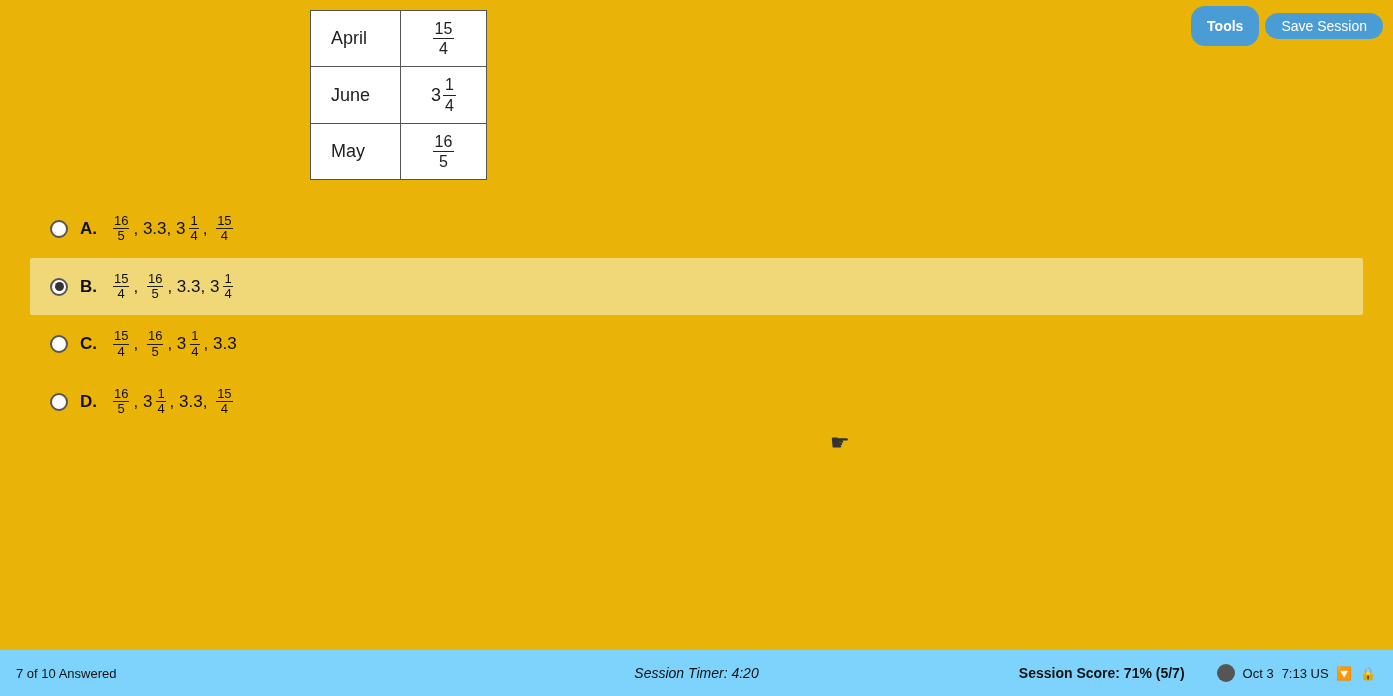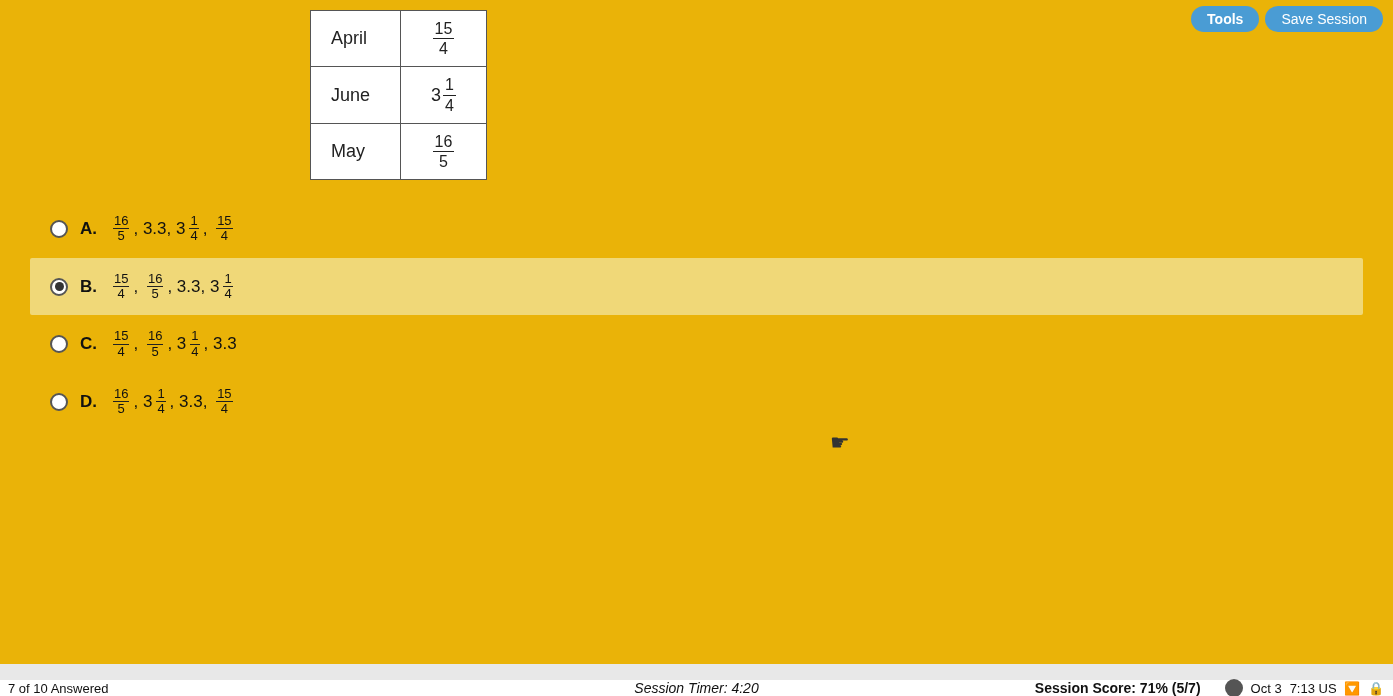--- a/index.html
+++ b/index.html
@@ -21,21 +21,21 @@
       align-items: center;
       gap: 6px;
       padding: 6px 10px;
       z-index: 10;
     }
     .btn-tools {
       background: #4a9cd4;
       color: white;
       border: none;
       border-radius: 14px;
-      padding: 5px 16px;
+      padding: 12px 16px;
       font-size: 14px;
       cursor: pointer;
       font-weight: bold;
     }
     .btn-save {
       background: #4a9cd4;
       color: white;
       border: none;
       border-radius: 14px;
       padding: 5px 16px;
@@ -149,43 +149,43 @@
       align-items: center;
       gap: 4px;
     }
 
     
     .bottom-bar {
       position: absolute;
       bottom: 0;
       left: 0;
       right: 0;
-      height: 16px;
-      background: #ffffff;
+      height: 46px;
+      background: #7dd3fc;
       display: flex;
       align-items: center;
       justify-content: space-between;
-      padding: 0 8px;
+      padding: 0 16px;
       font-size: 13px;
       color: #111;
     }
 
     .bottom-center {
       position: absolute;
       left: 50%;
       transform: translateX(-50%);
       font-style: italic;
       font-size: 14px;
       text-align: right;
     }
 
     .bottom-right {
       display: flex;
       align-items: center;
-      gap: 24px;
+      gap: 32px;
     }
 
     .session-score {
       font-weight: bold;
       font-size: 14px;
     }
 
     .datetime-area {
       display: flex;
       align-items: center;

